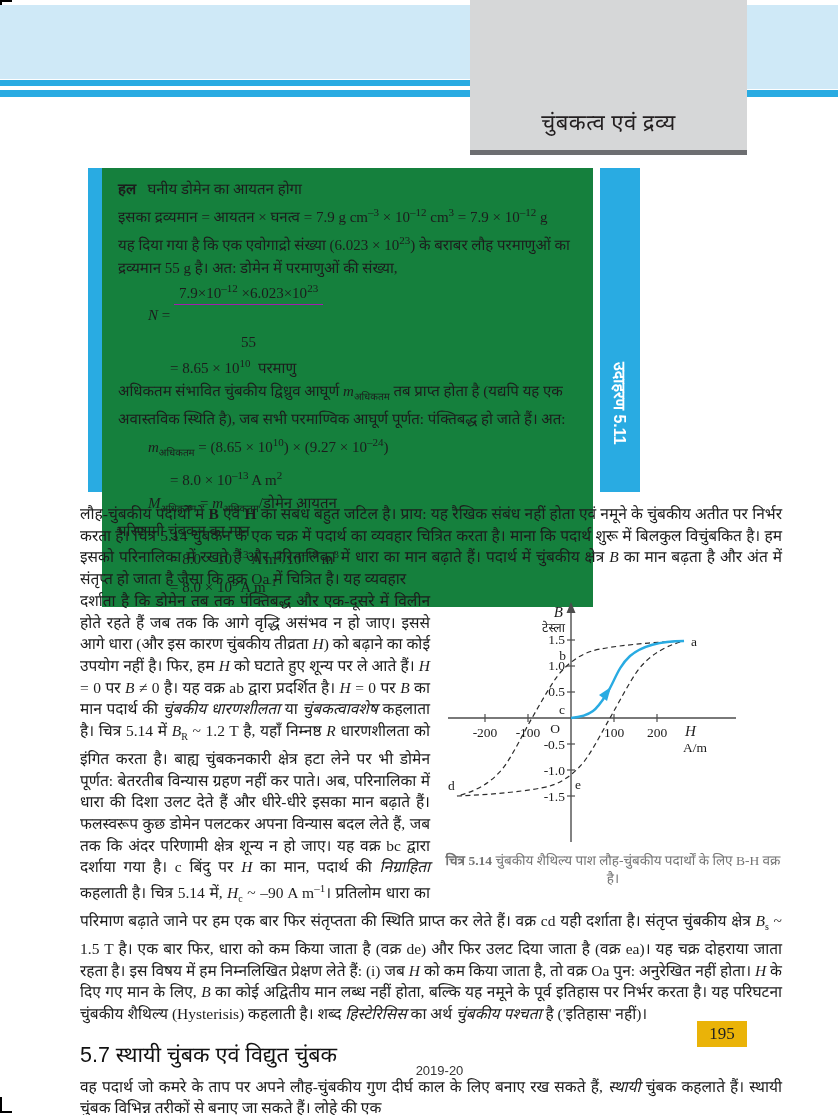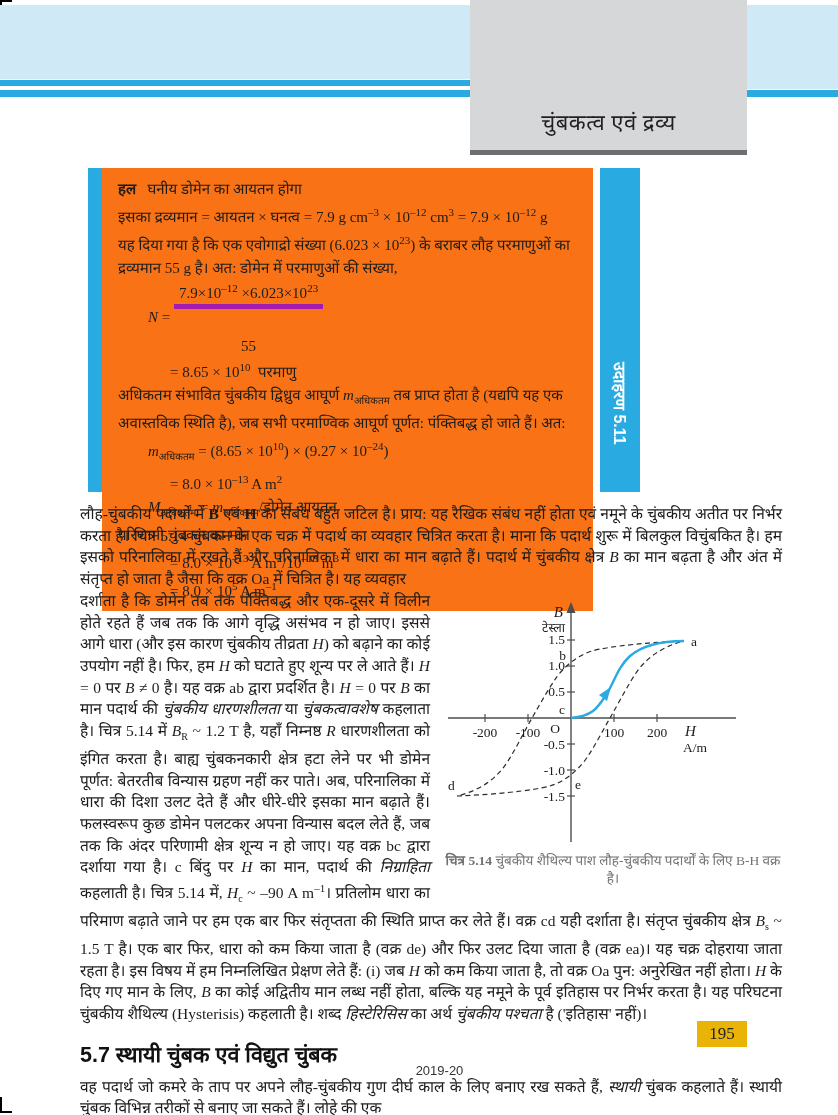--- a/index.html
+++ b/index.html
@@ -18,46 +18,46 @@
   .stripe1{position:absolute;left:0;top:80px;width:470px;height:6px;background:#29abe2;}
   .banner-right{position:absolute;left:747px;top:5px;width:91px;height:84px;background:#cfe9f7;}
   .stripe2{position:absolute;left:0;top:90px;width:838px;height:7px;background:#29abe2;}
   .title-box{position:absolute;left:470px;top:0;width:277px;height:150px;background:#d6d7d8;
              border-bottom:5px solid #6d6e71;}
   .title-box .t{position:absolute;left:0;right:0;bottom:14px;text-align:center;
                 font-size:22px;color:#231f20;letter-spacing:.5px;}
 
   
   .ex-strip{position:absolute;left:88px;top:168px;width:14px;height:324px;background:#29abe2;}
-  .ex-box{position:absolute;left:102px;top:168px;width:491px;min-height:324px;background:#f97316;
+  .ex-box{position:absolute;left:102px;top:168px;width:491px;min-height:324px;background:#15803d;
           box-sizing:border-box;padding:10px 14px 8px 16px;font-size:15px;line-height:23px;}
   .ex-line{margin:0;}
   .ex-line.ind1{padding-left:30px;}
   .ex-line.ind2{padding-left:52px;}
   .ex-line.eqgap{margin-top:2px;}
   .frac{display:inline-block;text-align:center;vertical-align:middle;line-height:1.25;}
-  .frac .num{display:block;border-bottom:5px solid #a21caf;padding:0 5px 1px;}
+  .frac .num{display:block;border-bottom:1px solid #a21caf;padding:0 5px 1px;}
   .frac .den{display:block;margin-top:28px;}
   sub{font-size:10px;}
   sup{font-size:11px;}
 
   .ex-sidebar{position:absolute;left:600px;top:168px;width:40px;height:324px;background:#29abe2;}
   .ex-sidebar-label{position:absolute;left:31px;top:194px;transform-origin:0 0;transform:rotate(90deg);
                     white-space:nowrap;color:#fff;font-weight:bold;font-size:16px;
                     font-family:"Liberation Sans","DejaVu Sans",sans-serif;}
 
   
   .content{position:absolute;left:80px;top:503px;width:702px;}
   p.body{margin:0;font-size:15.5px;line-height:21.7px;text-align:justify;}
   .figure{float:right;width:338px;margin:6px 0 2px 14px;}
   .figure svg{display:block;}
   .figcaption{margin-top:4px;text-align:center;color:#737373;font-size:13.5px;line-height:18px;}
   .figcaption b{font-weight:bold;}
   h2.sec{margin:14px 0 8px;font-size:21.5px;color:#111;
-         font-family:"Liberation Sans","DejaVu Sans",sans-serif;font-weight:bold;}
+         font-family:"Liberation Sans","DejaVu Sans",sans-serif;font-weight:normal;}
 
   
   .ax{stroke:#4d4d4d;stroke-width:1.4;fill:none;}
   .tick{stroke:#4d4d4d;stroke-width:1.2;}
   .dash{stroke:#2b2b2b;stroke-width:1.2;fill:none;stroke-dasharray:5 3.5;}
   .solid{stroke:#29abe2;stroke-width:2.4;fill:none;}
   text.lab{font-family:"Liberation Serif","DejaVu Serif",serif;font-size:13.5px;fill:#1c1c1c;}
   text.it{font-style:italic;font-size:15px;}
   text.small{font-size:12.5px;}
 

